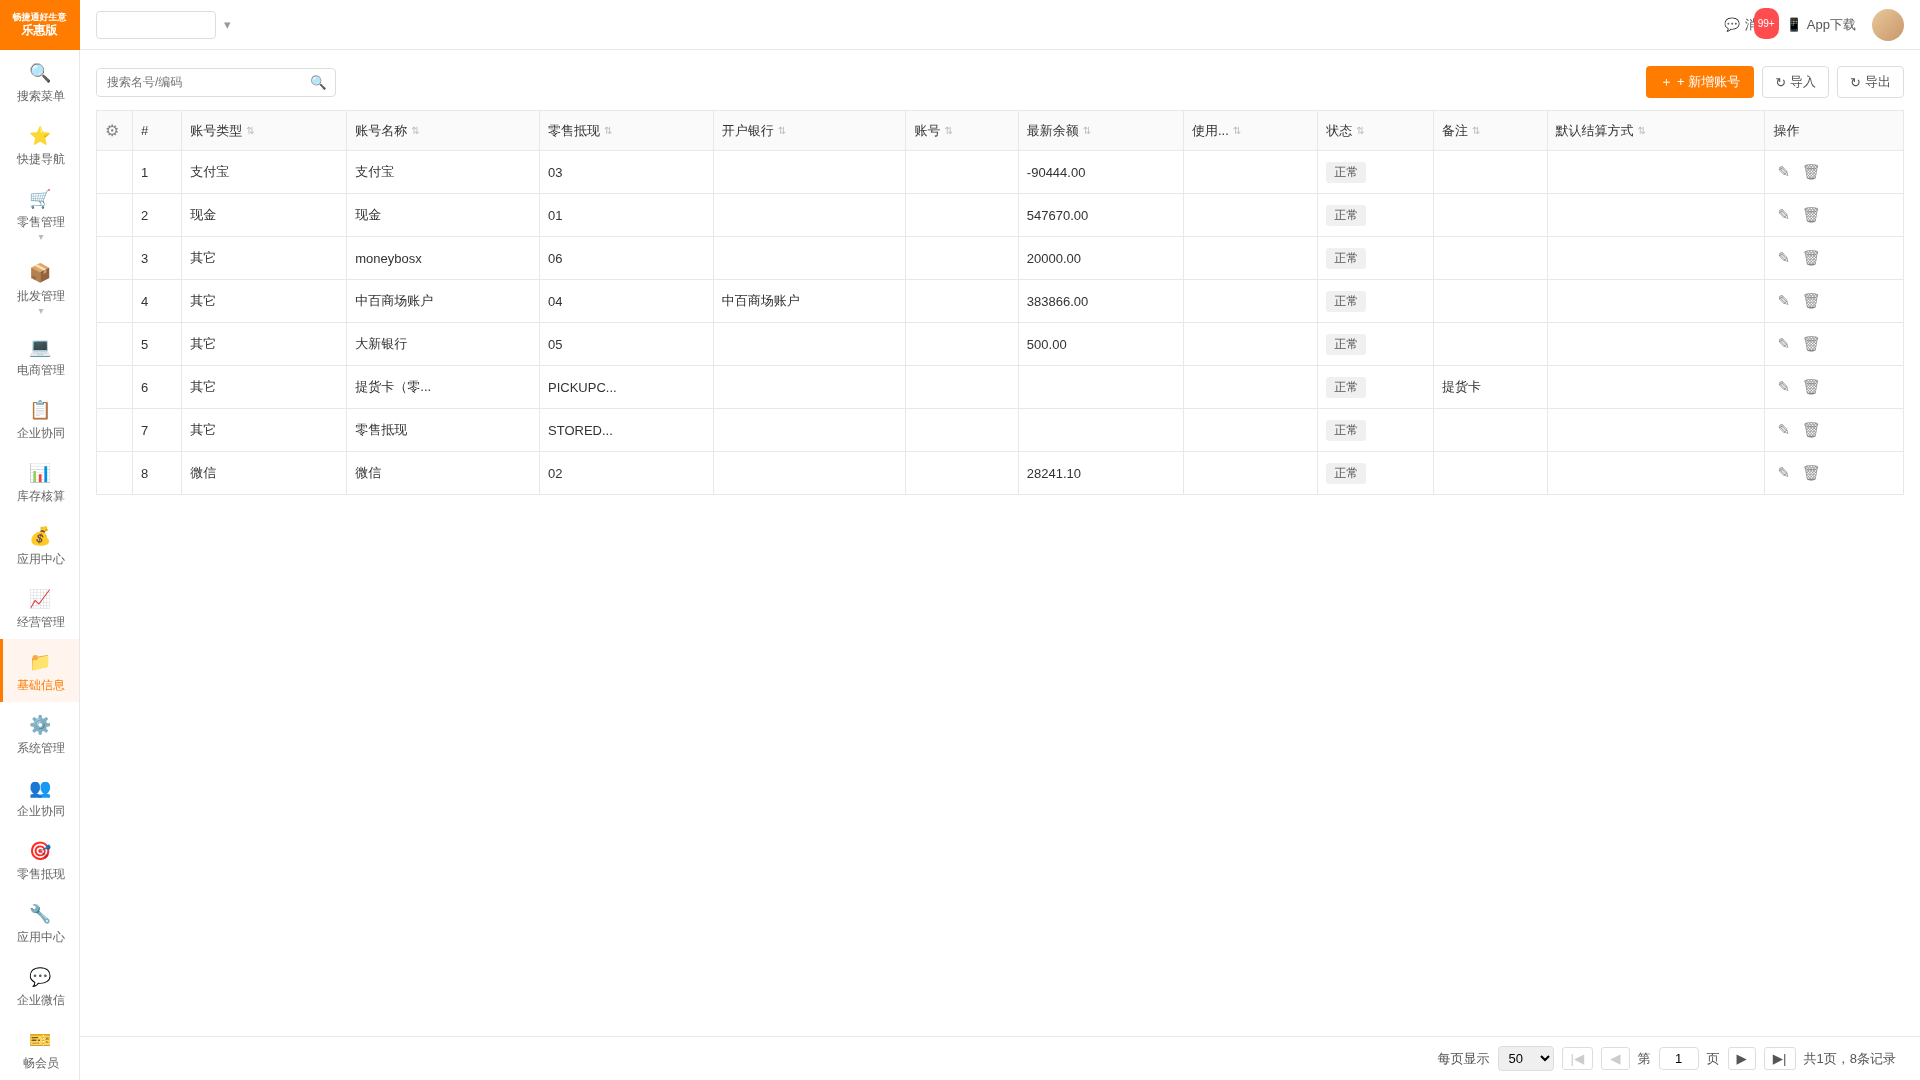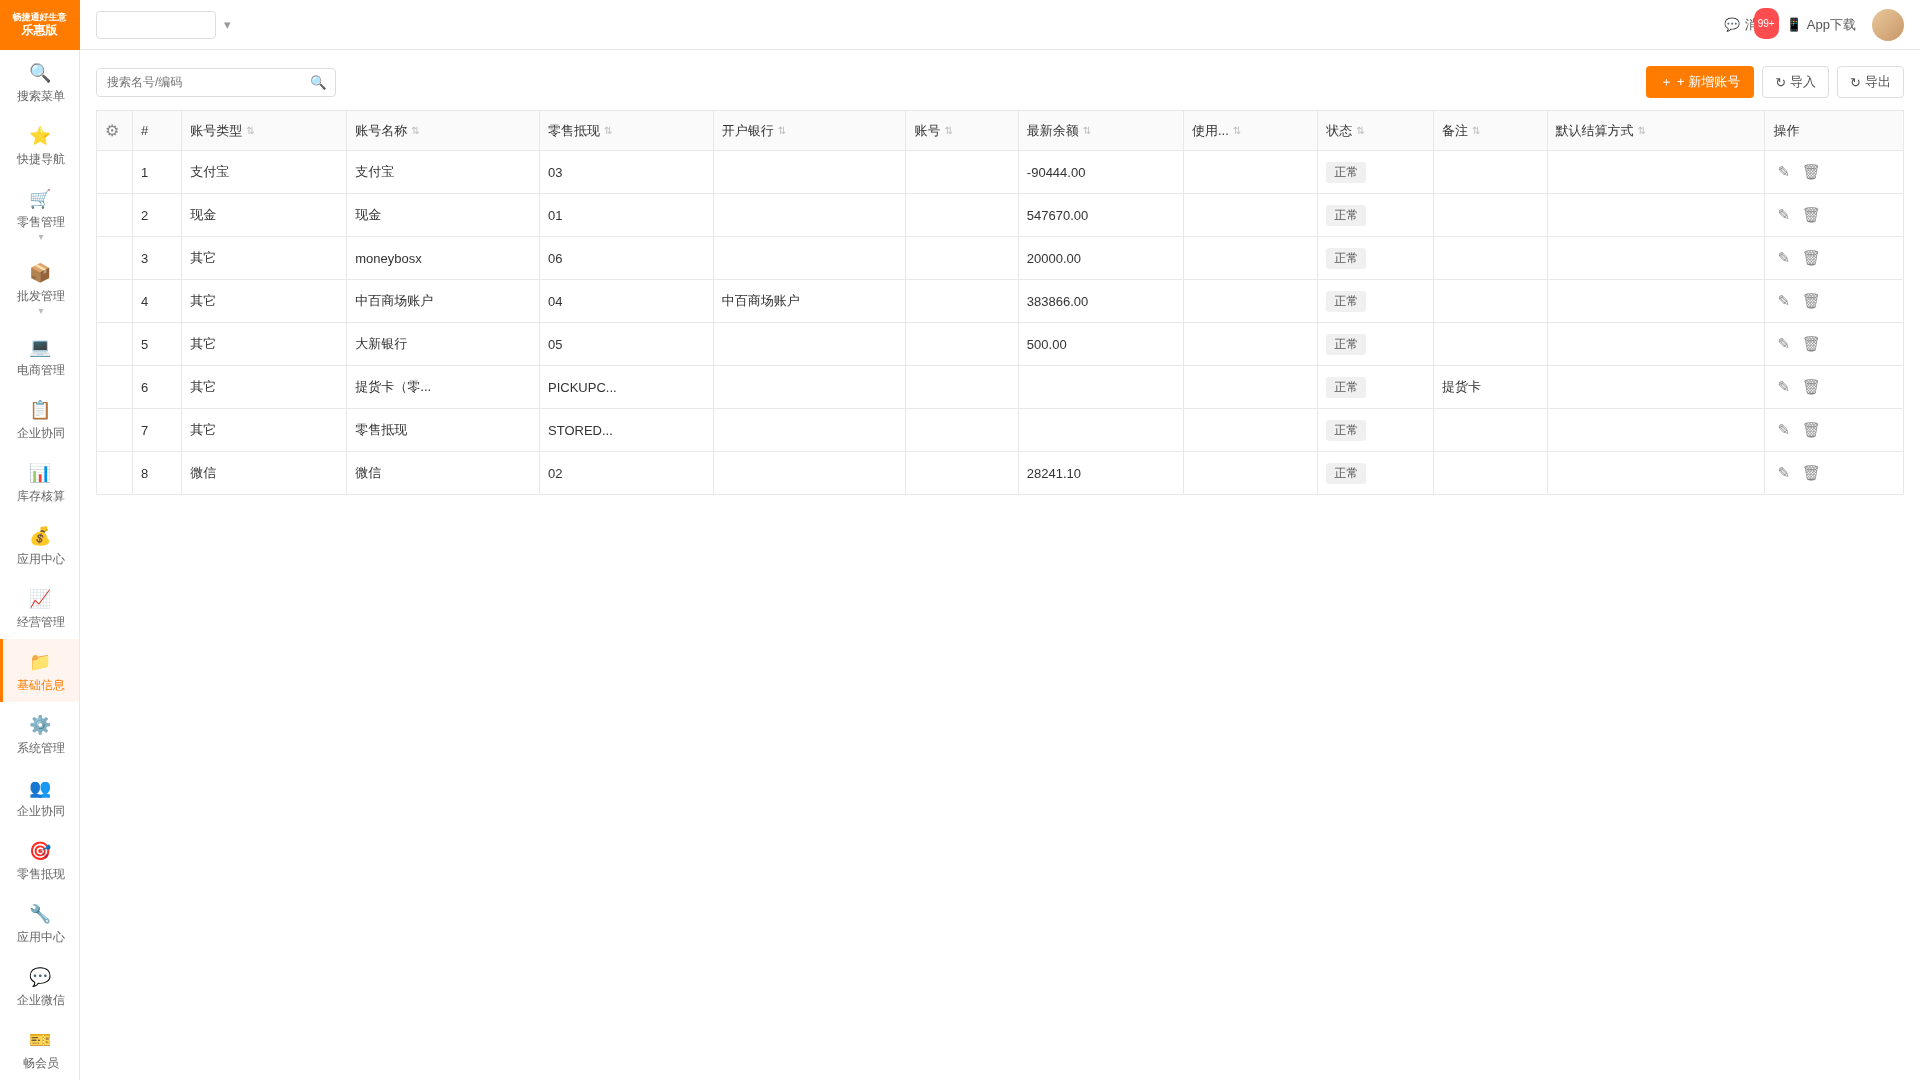--- a/index.html
+++ b/index.html
@@ -592,14 +592,30 @@
       <td>
         <button class="action-btn" title="编辑">✎</button>
         <button class="action-btn" title="删除">🗑</button>
       </td>
     </tr>
         </tbody>
     </table>
 
   </div>
 
+  <div class="pagination">
+    <span>每页显示</span>
+    <select class="page-size-select">
+      <option>50</option>
+      <option>20</option>
+      <option>100</option>
+    </select>
+    <button class="page-btn" disabled="">|◀</button>
+    <button class="page-btn" disabled="">◀</button>
+    <span>第</span>
+    <input class="page-input" type="text" value="1" style="">
+    <span>页</span>
+    <button class="page-btn">▶</button>
+    <button class="page-btn">▶|</button>
+    <span>共1页，8条记录</span>
+  </div>
 
 </div>
 
 </body></html>

